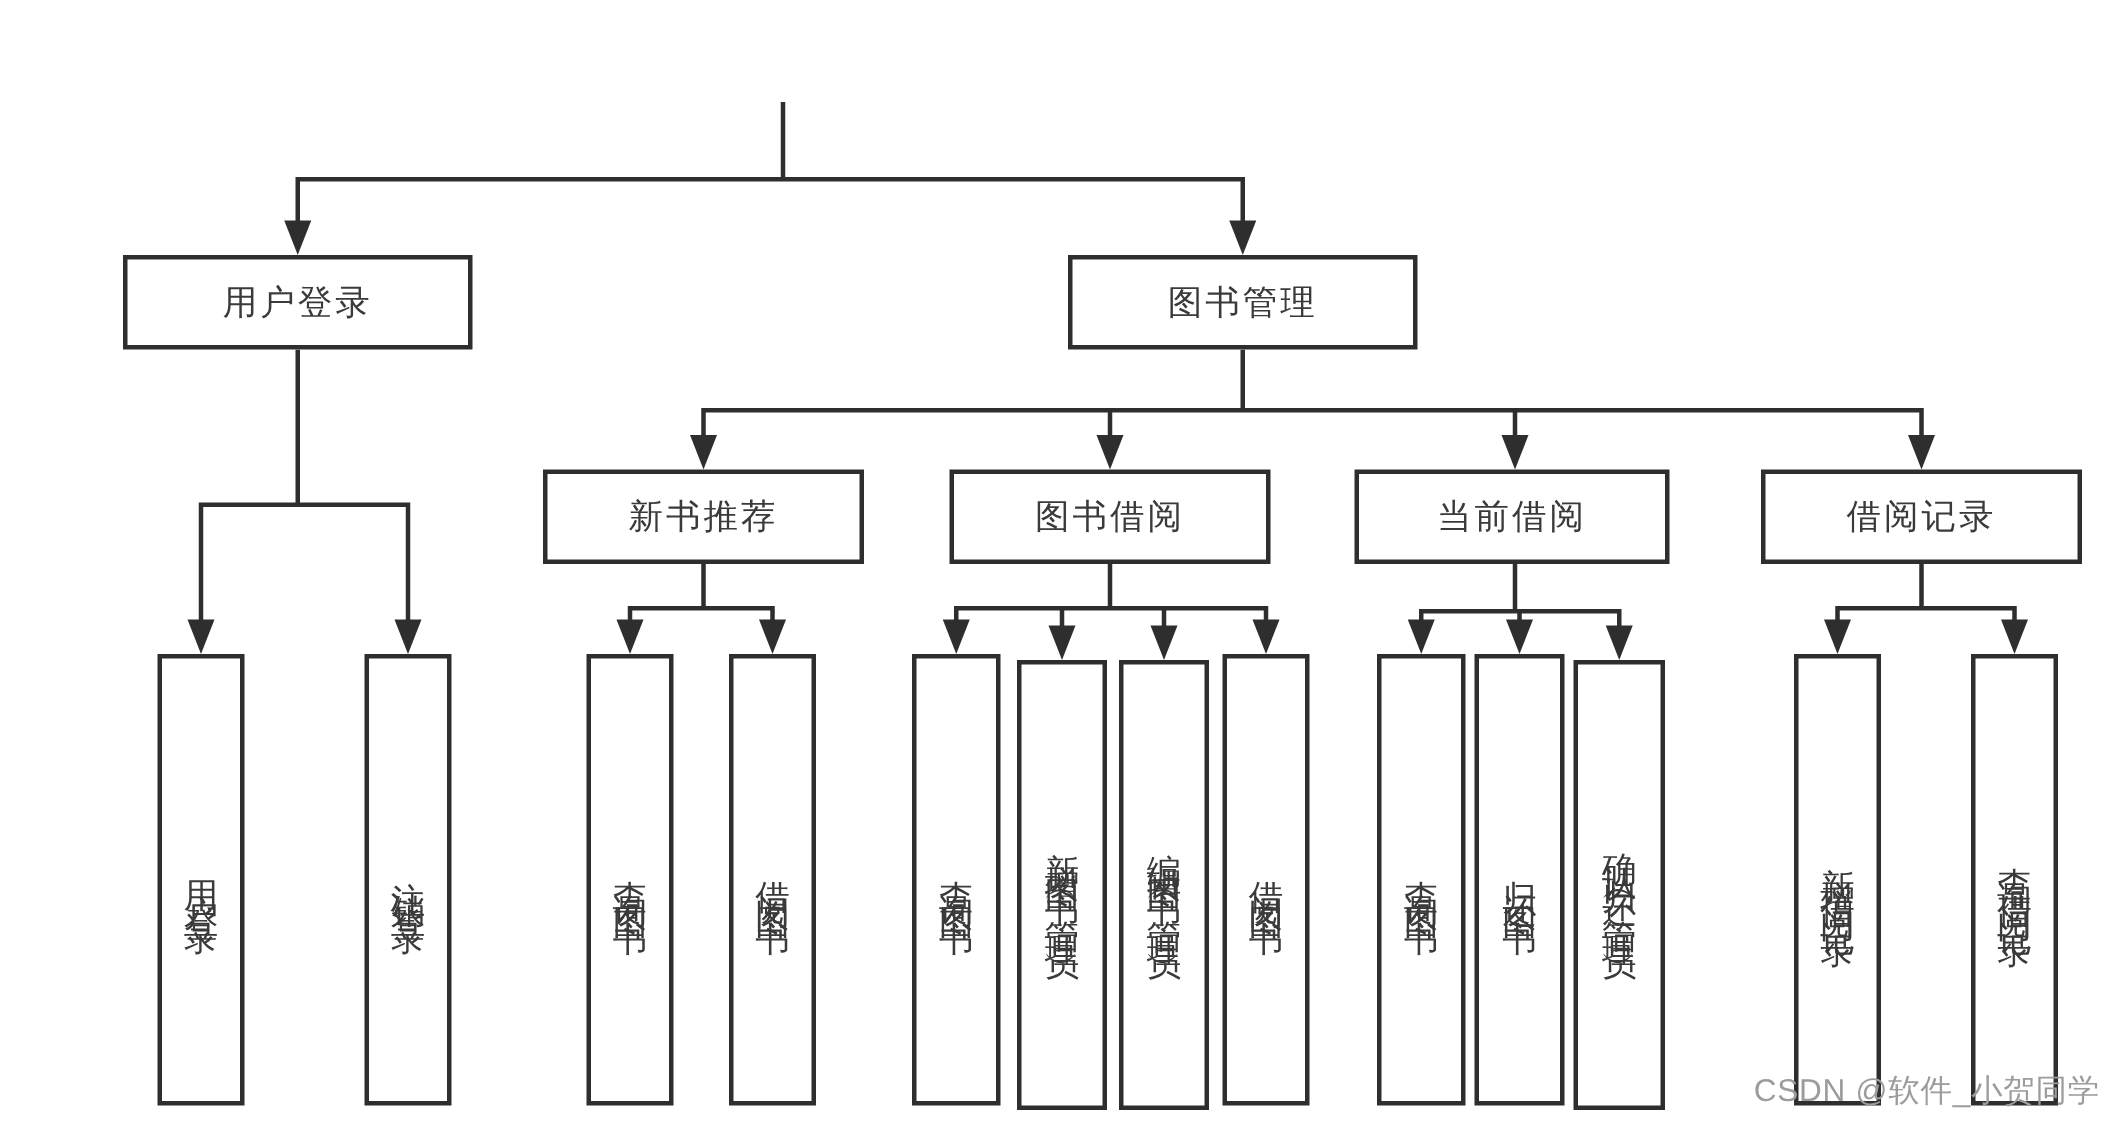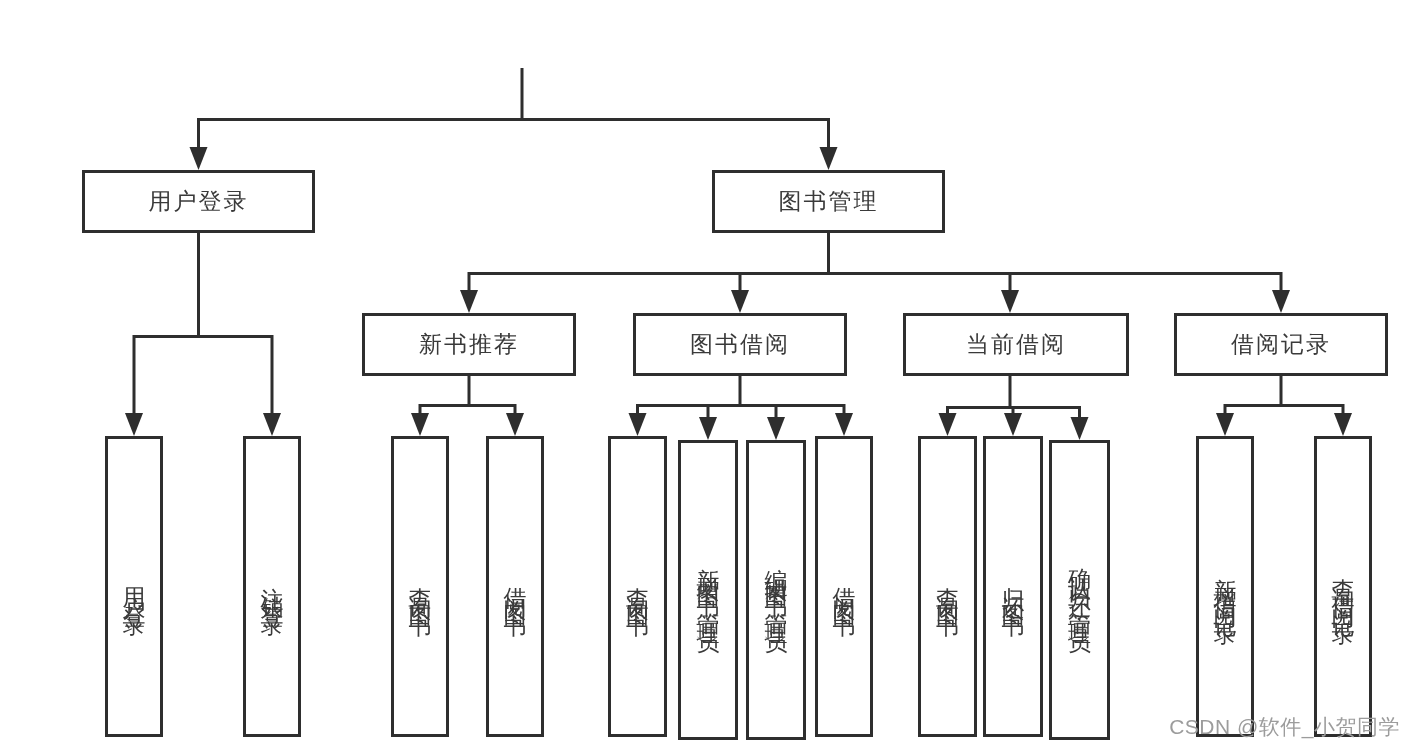--- a/index.html
+++ b/index.html
@@ -87,21 +87,21 @@
   <div class="node" style="left:362px;top:313px;width:214px;height:63px">
     <span class="hlabel">新书推荐</span>
   </div>
 
   <div class="node" style="left:712px;top:170px;width:233px;height:63px">
     <span class="hlabel">图书管理</span>
   </div>
   <div class="node" style="left:633px;top:313px;width:214px;height:63px">
     <span class="hlabel">图书借阅</span>
   </div>
-  <div class="node" style="left:903px;top:313px;width:226px;height:63px">
+  <div class="node" style="left:903px;top:313px;width:210px;height:63px">
     <span class="hlabel">当前借阅</span>
   </div>
   <div class="node" style="left:1174px;top:313px;width:214px;height:63px">
     <span class="hlabel">借阅记录</span>
   </div>
 
   <div class="node" style="left:105px;top:436px;width:58px;height:301px">
     <span class="vtext">用户登录</span>
   </div>
   <div class="node" style="left:243px;top:436px;width:58px;height:301px">

